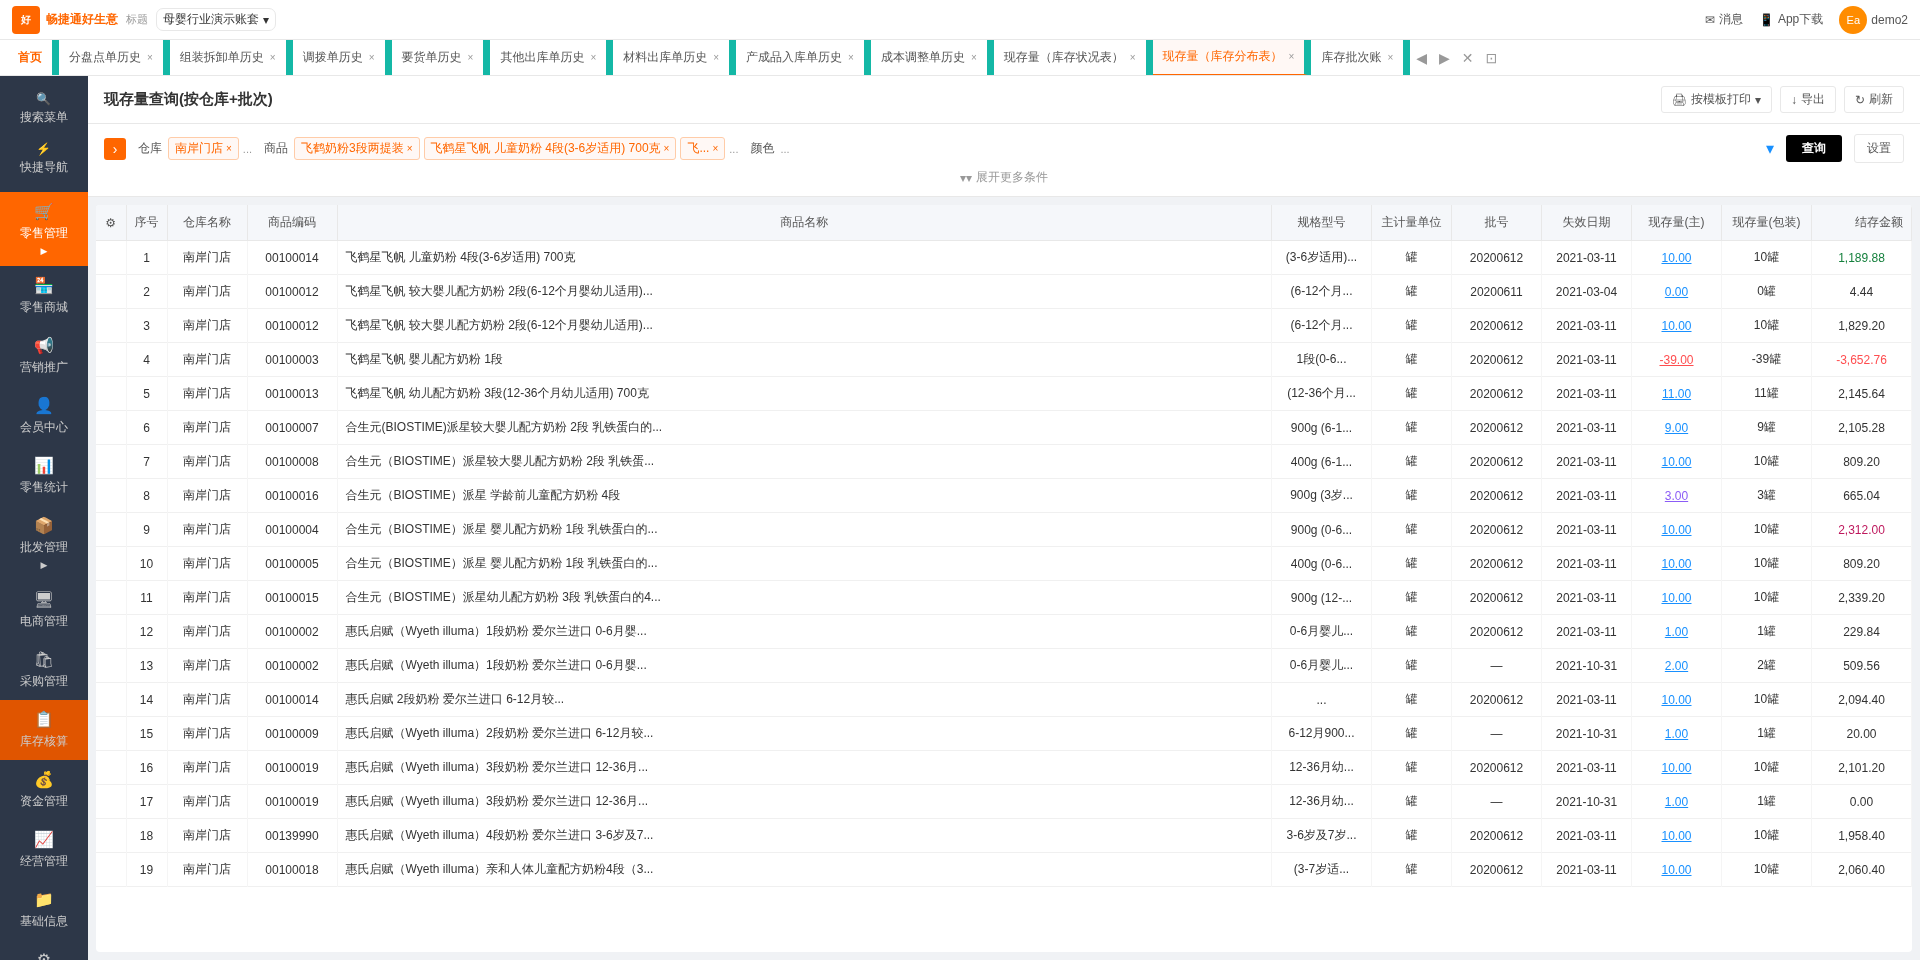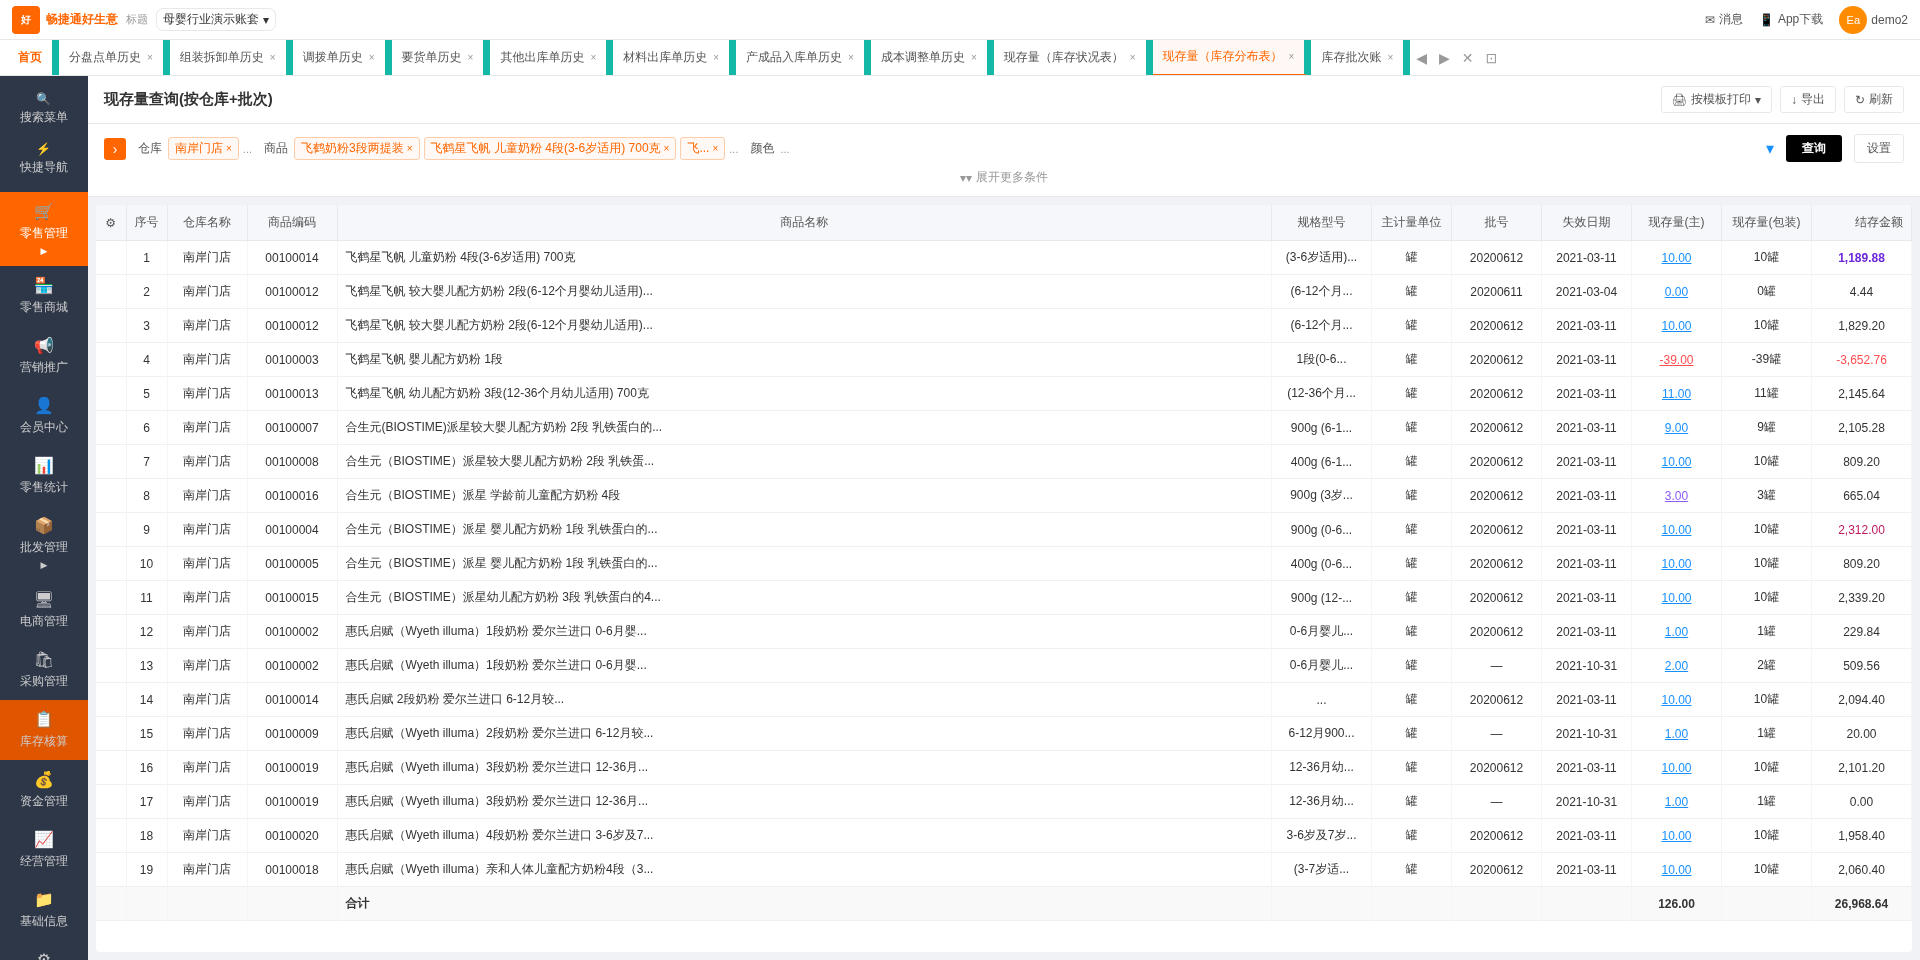--- a/index.html
+++ b/index.html
@@ -457,21 +457,21 @@
     <td>1</td>
     <td>南岸门店</td>
     <td>00100014</td>
     <td class="text-left">飞鹤星飞帆 儿童奶粉 4段(3-6岁适用) 700克</td>
     <td>(3-6岁适用)...</td>
     <td>罐</td>
     <td>20200612</td>
     <td>2021-03-11</td>
     <td style="color:#1890ff;text-decoration:underline;cursor:pointer;">10.00</td>
     <td>10罐</td>
-    <td style="color:#6d28d9;font-weight:bold;">1,189.88</td>
+    <td style="color:#15803d;">1,189.88</td>
   </tr>
               <tr>
     <td></td>
     <td>2</td>
     <td>南岸门店</td>
     <td>00100012</td>
     <td class="text-left">飞鹤星飞帆 较大婴儿配方奶粉 2段(6-12个月婴幼儿适用)...</td>
     <td>(6-12个月...</td>
     <td>罐</td>
     <td>20200611</td>
@@ -687,21 +687,21 @@
     <td>—</td>
     <td>2021-10-31</td>
     <td style="color:#1890ff;text-decoration:underline;cursor:pointer;">1.00</td>
     <td>1罐</td>
     <td style="color:#333;">0.00</td>
   </tr>
               <tr>
     <td></td>
     <td>18</td>
     <td>南岸门店</td>
-    <td>00100020</td>
+    <td>00139990</td>
     <td class="text-left">惠氏启赋（Wyeth illuma）4段奶粉 爱尔兰进口 3-6岁及7...</td>
     <td>3-6岁及7岁...</td>
     <td>罐</td>
     <td>20200612</td>
     <td>2021-03-11</td>
     <td style="color:#1890ff;text-decoration:underline;cursor:pointer;">10.00</td>
     <td>10罐</td>
     <td style="color:#333;">1,958.40</td>
   </tr>
               <tr>
@@ -711,33 +711,19 @@
     <td>00100018</td>
     <td class="text-left">惠氏启赋（Wyeth illuma）亲和人体儿童配方奶粉4段（3...</td>
     <td>(3-7岁适...</td>
     <td>罐</td>
     <td>20200612</td>
     <td>2021-03-11</td>
     <td style="color:#1890ff;text-decoration:underline;cursor:pointer;">10.00</td>
     <td>10罐</td>
     <td style="color:#333;">2,060.40</td>
   </tr>
-              <tr class="total-row">
-  <td></td>
-  <td></td>
-  <td></td>
-  <td></td>
-  <td class="text-left">合计</td>
-  <td></td>
-  <td></td>
-  <td></td>
-  <td></td>
-  <td>126.00</td>
-  <td></td>
-  <td>26,968.64</td>
-</tr>
             </tbody>
         </table>
       </div>
     </div>
 
   </div>
 </div>
 
 </body></html>

